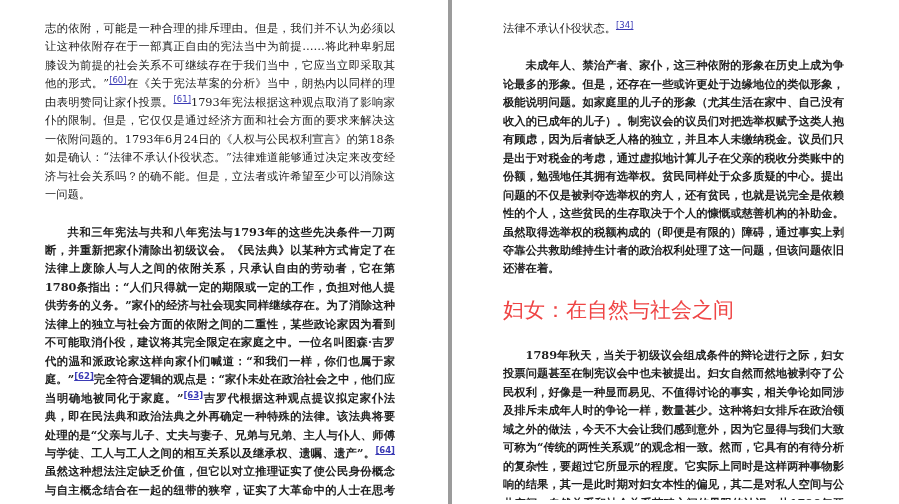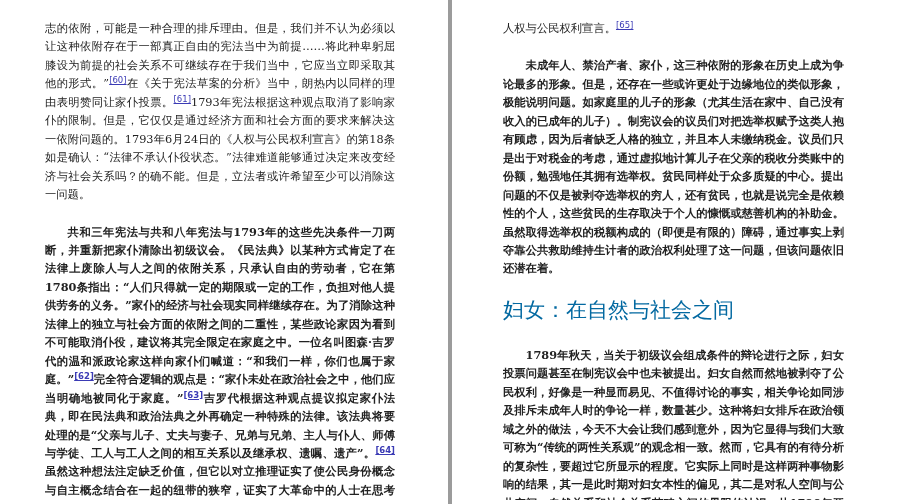--- a/index.html
+++ b/index.html
@@ -40,35 +40,35 @@
     line-height:0;
     cursor:pointer;
     font-family:"DejaVu Sans","Liberation Sans",sans-serif;
   }
   h2.section{
     font-size:21px;
     font-weight:normal;
     margin:14px 0 22px 0;
     line-height:28px;
     text-align:left;
-    color:#0369a1;
+    color:#ef4444;
   }
 </style>
 </head>
 <body>
 
 <div class="spread">
 
   <div class="page page-left">
     <p><span>志的依附，可能是一种合理的排斥理由。但是，我们并不认为必须以让这种依附存在于一部真正自由的宪法当中为前提……将此种卑躬屈膝设为前提的社会关系不可继续存在于我们当中，它应当立即采取其他的形式。”</span><sup class="cite">[60]</sup><span>在《关于宪法草案的分析》当中，朗热内以同样的理由表明赞同让家仆投票。</span><sup class="cite">[61]</sup><span>1793年宪法根据这种观点取消了影响家仆的限制。但是，它仅仅是通过经济方面和社会方面的要求来解决这一依附问题的。1793年6月24日的《人权与公民权利宣言》的第18条如是确认：“法律不承认仆役状态。”法律难道能够通过决定来改变经济与社会关系吗？的确不能。但是，立法者或许希望至少可以消除这一问题。</span></p>
     <p class="indent"><span>共和三年宪法与共和八年宪法与1793年的这些先决条件一刀两断，并重新把家仆清除出初级议会。《民法典》以某种方式肯定了在法律上废除人与人之间的依附关系，只承认自由的劳动者，它在第1780条指出：“人们只得就一定的期限或一定的工作，负担对他人提供劳务的义务。”家仆的经济与社会现实同样继续存在。为了消除这种法律上的独立与社会方面的依附之间的二重性，某些政论家因为看到不可能取消仆役，建议将其完全限定在家庭之中。一位名叫图森·吉罗代的温和派政论家这样向家仆们喊道：“和我们一样，你们也属于家庭。”</span><sup class="cite">[62]</sup><span>完全符合逻辑的观点是：“家仆未处在政治社会之中，他们应当明确地被同化于家庭。”</span><sup class="cite">[63]</sup><span>吉罗代根据这种观点提议拟定家仆法典，即在民法典和政治法典之外再确定一种特殊的法律。该法典将要处理的是“父亲与儿子、丈夫与妻子、兄弟与兄弟、主人与仆人、师傅与学徒、工人与工人之间的相互关系以及继承权、遗嘱、遗产”。</span><sup class="cite">[64]</sup><span>虽然这种想法注定缺乏价值，但它以对立推理证实了使公民身份概念与自主概念结合在一起的纽带的狭窄，证实了大革命中的人士在思考消除这样一个巨大的“居中的空间”，即继续存在于个人与国家、家庭与社会、经济与家仆之间的空</span></p>
   </div>
 
   <div class="divider"></div>
 
   <div class="page page-right">
-    <p><span>人权与公民权利宣言。</span><sup class="cite">[65]</sup></p>
+    <p><span>法律不承认仆役状态。</span><sup class="cite">[34]</sup></p>
     <p class="indent"><span>未成年人、禁治产者、家仆，这三种依附的形象在历史上成为争论最多的形象。但是，还存在一些或许更处于边缘地位的类似形象，极能说明问题。如家庭里的儿子的形象（尤其生活在家中、自己没有收入的已成年的儿子）。制宪议会的议员们对把选举权赋予这类人抱有顾虑，因为后者缺乏人格的独立，并且本人未缴纳税金。议员们只是出于对税金的考虑，通过虚拟地计算儿子在父亲的税收分类账中的份额，勉强地任其拥有选举权。贫民同样处于众多质疑的中心。提出问题的不仅是被剥夺选举权的穷人，还有贫民，也就是说完全是依赖性的个人，这些贫民的生存取决于个人的慷慨或慈善机构的补助金。虽然取得选举权的税额构成的（即便是有限的）障碍，通过事实上剥夺靠公共救助维持生计者的政治权利处理了这一问题，但该问题依旧还潜在着。</span></p>
     <h2 class="section">妇女：在自然与社会之间</h2>
     <p class="indent"><span>1789年秋天，当关于初级议会组成条件的辩论进行之际，妇女投票问题甚至在制宪议会中也未被提出。妇女自然而然地被剥夺了公民权利，好像是一种显而易见、不值得讨论的事实，相关争论如同涉及排斥未成年人时的争论一样，数量甚少。这种将妇女排斥在政治领域之外的做法，今天不大会让我们感到意外，因为它显得与我们大致可称为“传统的两性关系观”的观念相一致。然而，它具有的有待分析的复杂性，要超过它所显示的程度。它实际上同时是这样两种事物影响的结果，其一是此时期对妇女本性的偏见，其二是对私人空间与公共空间、自然关系和社会关系范畴之间的界限的认识。从1790年开始零星出现的支持妇女拥有政治权利的声明，在其论据当中证明了关于这一问题的两种理解</span></p>
   </div>
 
 </div>
 
 </body></html>

